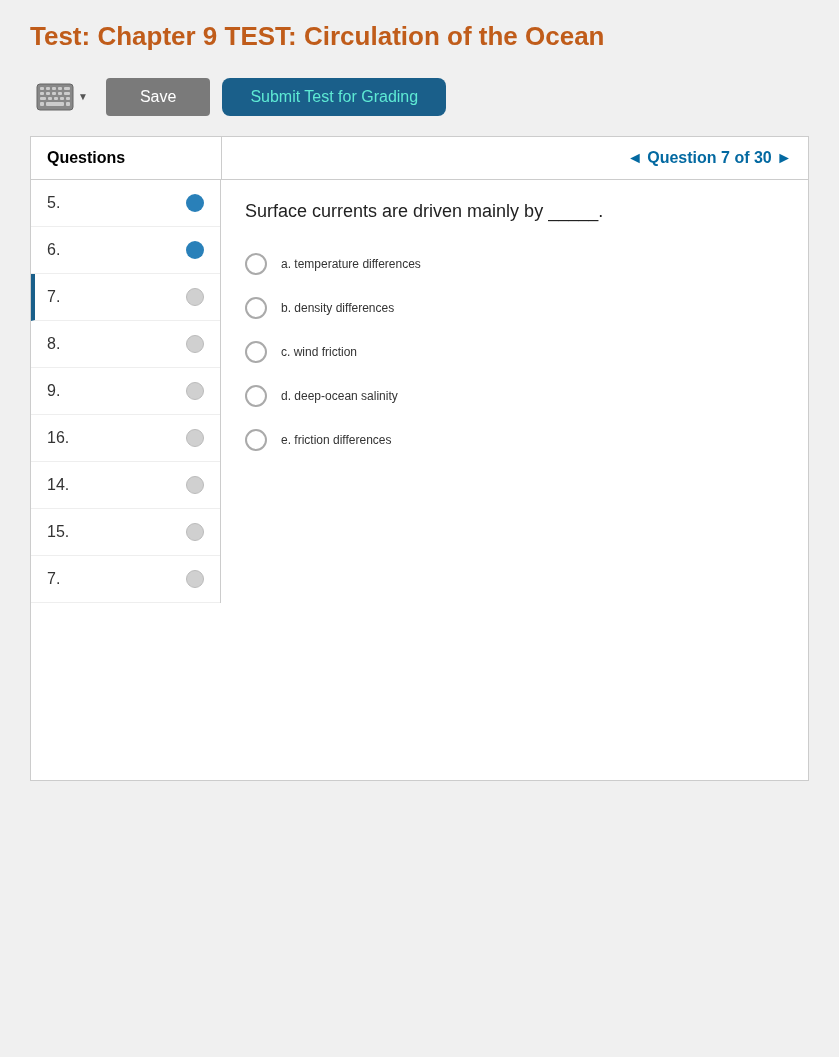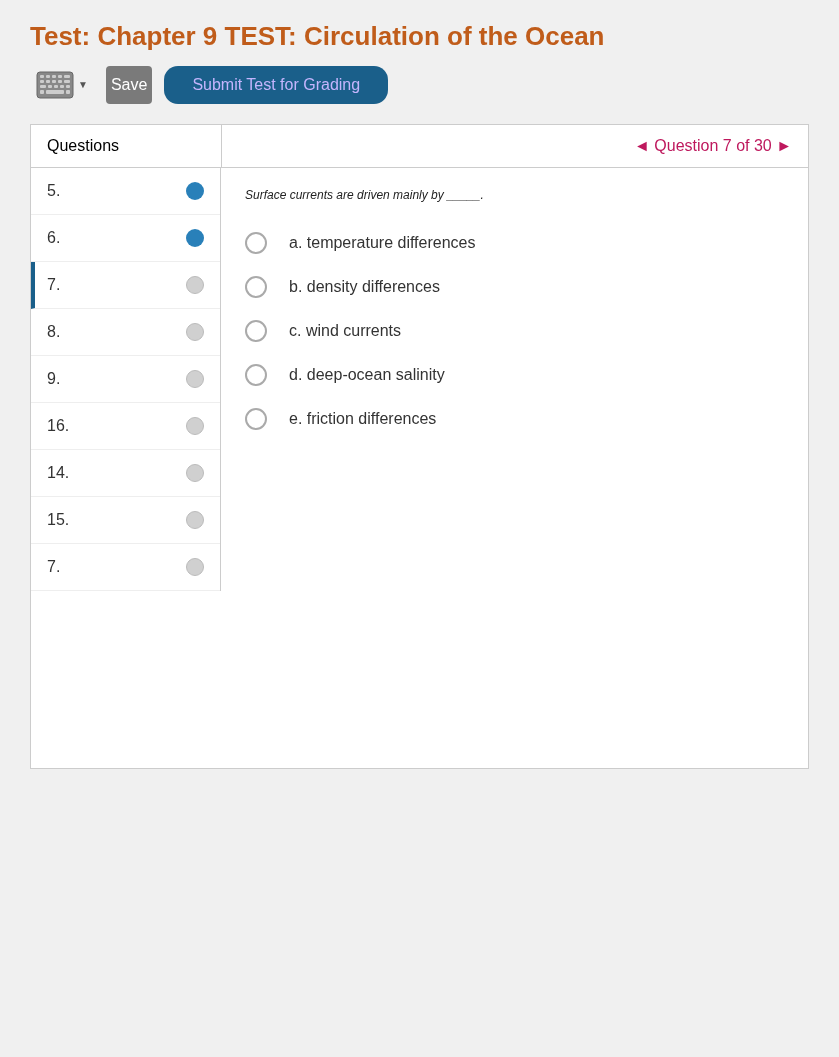--- a/index.html
+++ b/index.html
@@ -11,21 +11,21 @@
     }
     .page-wrapper {
       background: #f0f0f0;
       padding: 20px 30px 30px 30px;
     }
     .page-title {
       color: #c05c1a;
       font-size: 26px;
       font-weight: bold;
       line-height: 1.3;
-      margin-bottom: 12px;
+      margin-bottom: 24px;
     }
     .toolbar {
       display: flex;
       align-items: center;
       gap: 12px;
       margin-bottom: 20px;
     }
     .icon-keyboard {
       display: flex;
       align-items: center;
@@ -39,54 +39,54 @@
       height: 28px;
     }
     .dropdown-arrow {
       font-size: 10px;
       color: #555;
     }
     .btn-save {
       background: #7a7a7a;
       color: white;
       border: none;
-      padding: 10px 5px;
+      padding: 10px 34px;
       font-size: 16px;
       border-radius: 4px;
       cursor: pointer;
     }
     .btn-submit {
       background: #1a5f8a;
-      color: #c4b5fd;
+      color: #5eead4;
       border: none;
       padding: 10px 28px;
       font-size: 16px;
-      border-radius: 14px;
+      border-radius: 8px;
       cursor: pointer;
     }
     .main-table {
       width: 100%;
       border: 1px solid #ccc;
       border-collapse: collapse;
       background: white;
     }
     .table-header-row th {
       padding: 12px 16px;
       font-size: 16px;
-      font-weight: normal;
+      font-weight: bold;
       border-bottom: 1px solid #ccc;
       text-align: left;
     }
     .th-questions {
       width: 190px;
       border-right: 1px solid #ccc;
     }
     .th-question-nav {
       text-align: right !important;
-      color: #be185d;
+      color: #0369a1;
       font-weight: normal;
       font-size: 15px;
     }
     .content-row td {
       vertical-align: top;
       padding: 0;
     }
     .questions-panel {
       width: 190px;
       border-right: 1px solid #ccc;
@@ -120,32 +120,31 @@
       background: #d0d0d0;
       border-radius: 50%;
       border: 1px solid #bbb;
       display: inline-block;
     }
     .question-content {
       padding: 18px 24px;
       min-height: 600px;
     }
     .question-text {
-      font-size: 12px;
+      font-size: 18px;
       line-height: 1.5;
       margin-bottom: 28px;
       color: #222;
-      font-style: italic;
     }
     .answer-option {
       display: flex;
       align-items: center;
-      gap: 22px;
+      gap: 14px;
       margin-bottom: 22px;
-      font-size: 16px;
+      font-size: 12px;
       color: #333;
       cursor: pointer;
     }
     .radio-circle {
       width: 22px;
       height: 22px;
       border-radius: 50%;
       border: 2px solid #aaa;
       background: white;
       flex-shrink: 0;
@@ -262,21 +261,21 @@
               <span>a. temperature differences</span>
             </div>
 
             <div class="answer-option">
               <span class="radio-circle"></span>
               <span>b. density differences</span>
             </div>
 
             <div class="answer-option">
               <span class="radio-circle"></span>
-              <span>c. wind currents</span>
+              <span>c. wind friction</span>
             </div>
 
             <div class="answer-option">
               <span class="radio-circle"></span>
               <span>d. deep-ocean salinity</span>
             </div>
 
             <div class="answer-option">
               <span class="radio-circle"></span>
               <span>e. friction differences</span>

